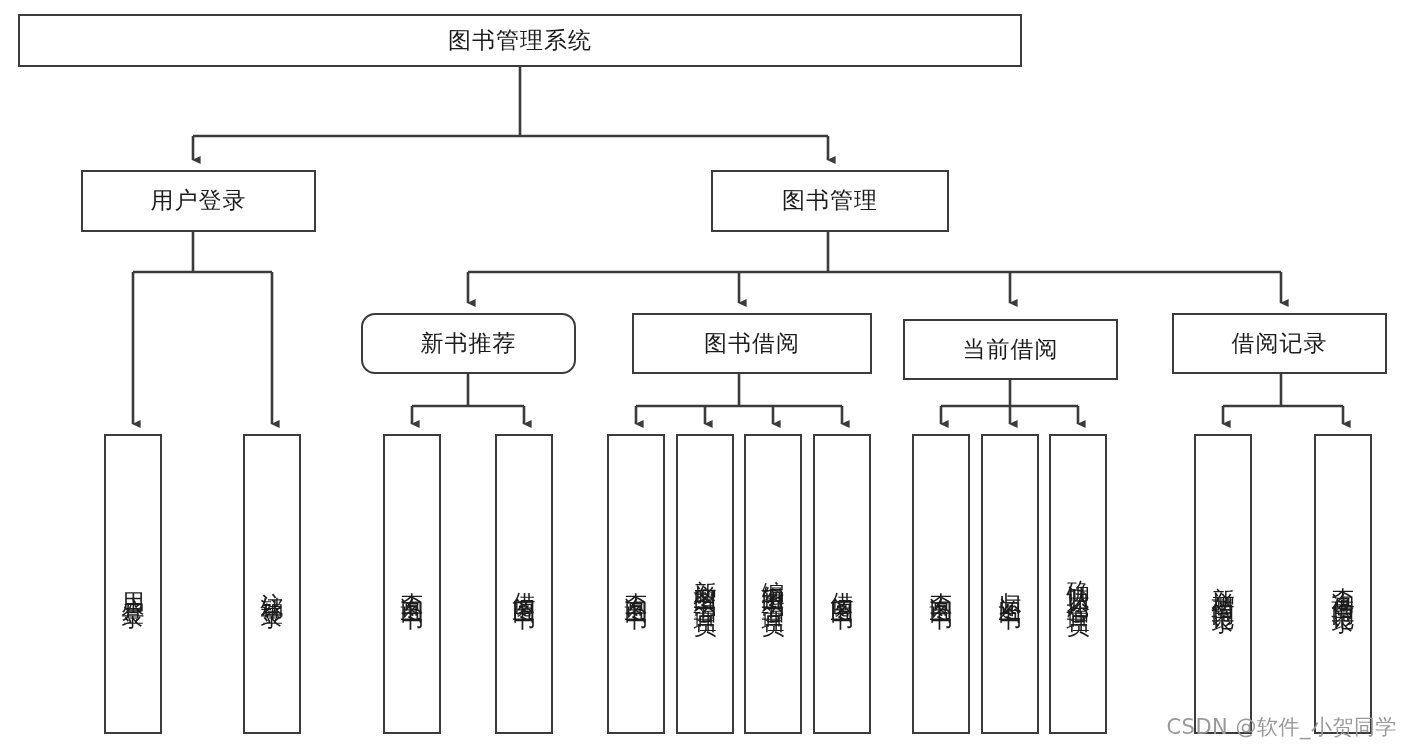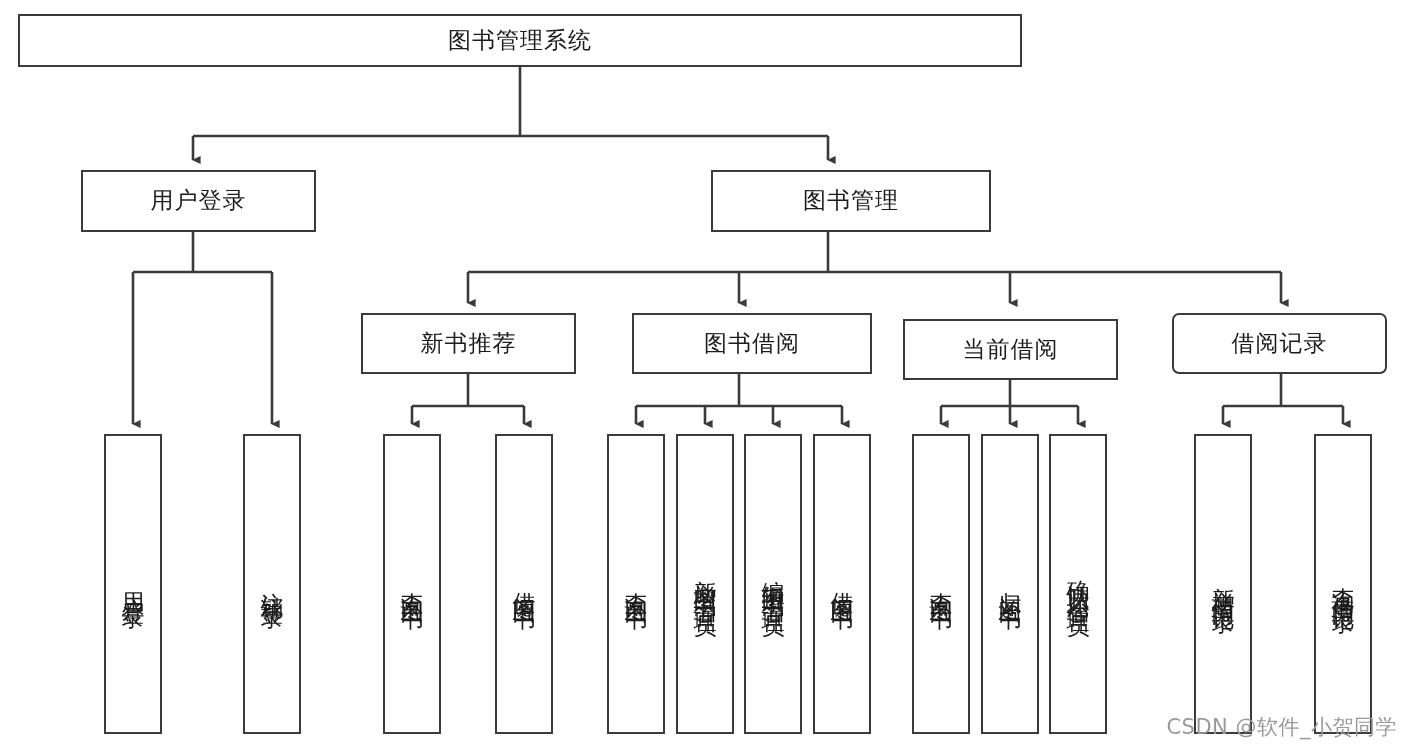--- a/index.html
+++ b/index.html
@@ -127,37 +127,37 @@
   </svg>
 
   <div class="node horiz root" style="left:18px; top:14px; width:1004px; height:53px;">
     <span>图书管理系统</span>
   </div>
 
   <div class="node horiz" style="left:81px; top:170px; width:235px; height:62px;">
     <span>用户登录</span>
   </div>
 
-  <div class="node horiz" style="left:711px; top:170px; width:280px; height:62px;">
+  <div class="node horiz" style="left:711px; top:170px; width:238px; height:62px;">
     <span>图书管理</span>
   </div>
 
-  <div class="node horiz" style="left:361px; top:313px; width:215px; height:61px;">
+  <div class="node horiz" style="left:361px; top:313px; width:215px; height:61px;border-radius:14px;">
     <span>新书推荐</span>
   </div>
 
   <div class="node horiz" style="left:632px; top:313px; width:240px; height:61px;">
     <span>图书借阅</span>
   </div>
 
   <div class="node horiz" style="left:903px; top:319px; width:215px; height:61px;">
     <span>当前借阅</span>
   </div>
 
-  <div class="node horiz" style="left:1172px; top:313px; width:215px; height:61px;border-radius:7px;">
+  <div class="node horiz" style="left:1172px; top:313px; width:215px; height:61px;">
     <span>借阅记录</span>
   </div>
 
   <div class="node vert" style="left:104px; top:434px; width:58px; height:300px;">
     <span class="vtext">用户登录</span>
   </div>
   <div class="node vert" style="left:243px; top:434px; width:58px; height:300px;">
     <span class="vtext">注销登录</span>
   </div>
 

